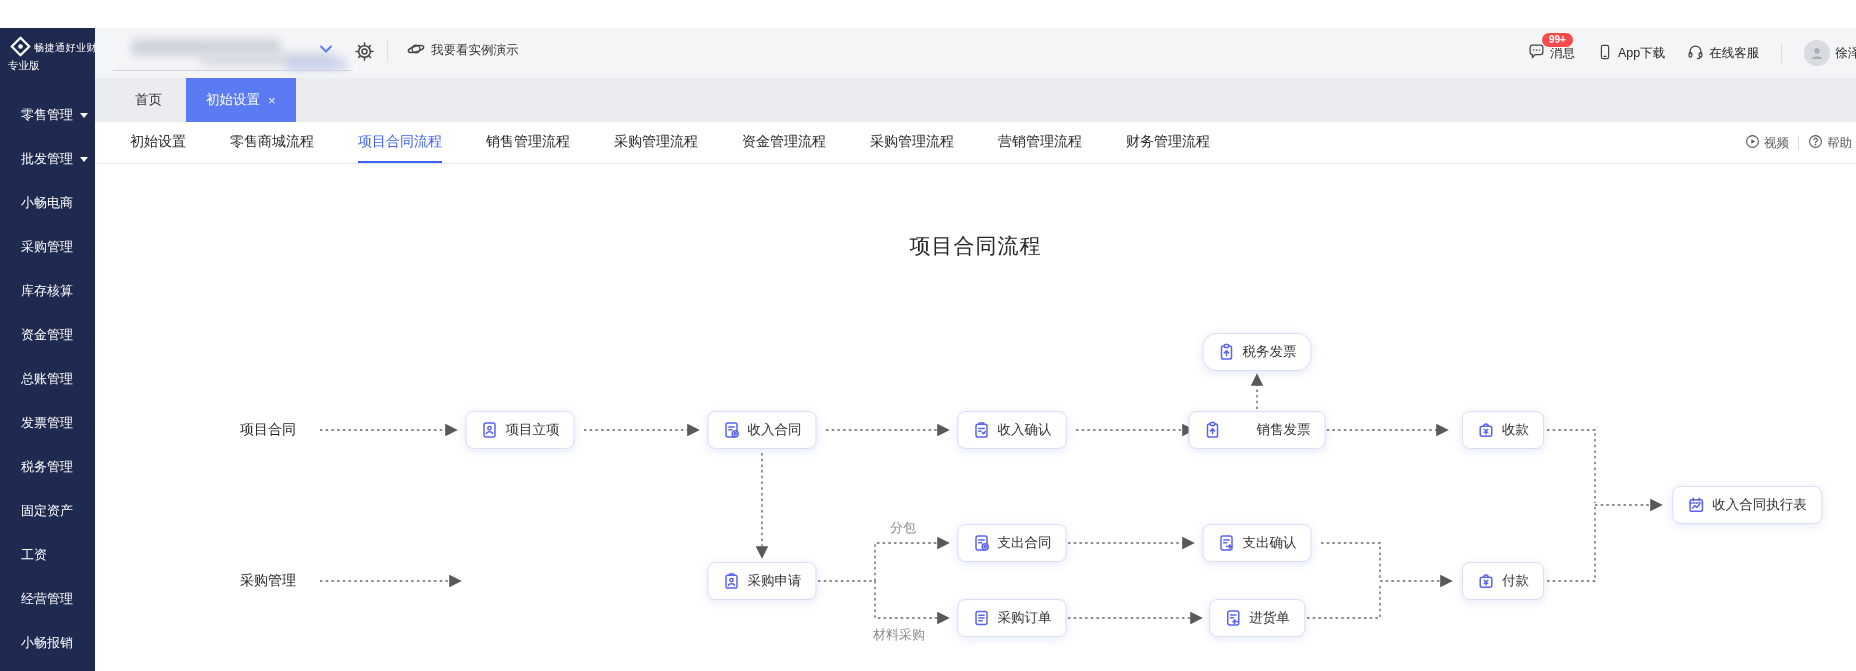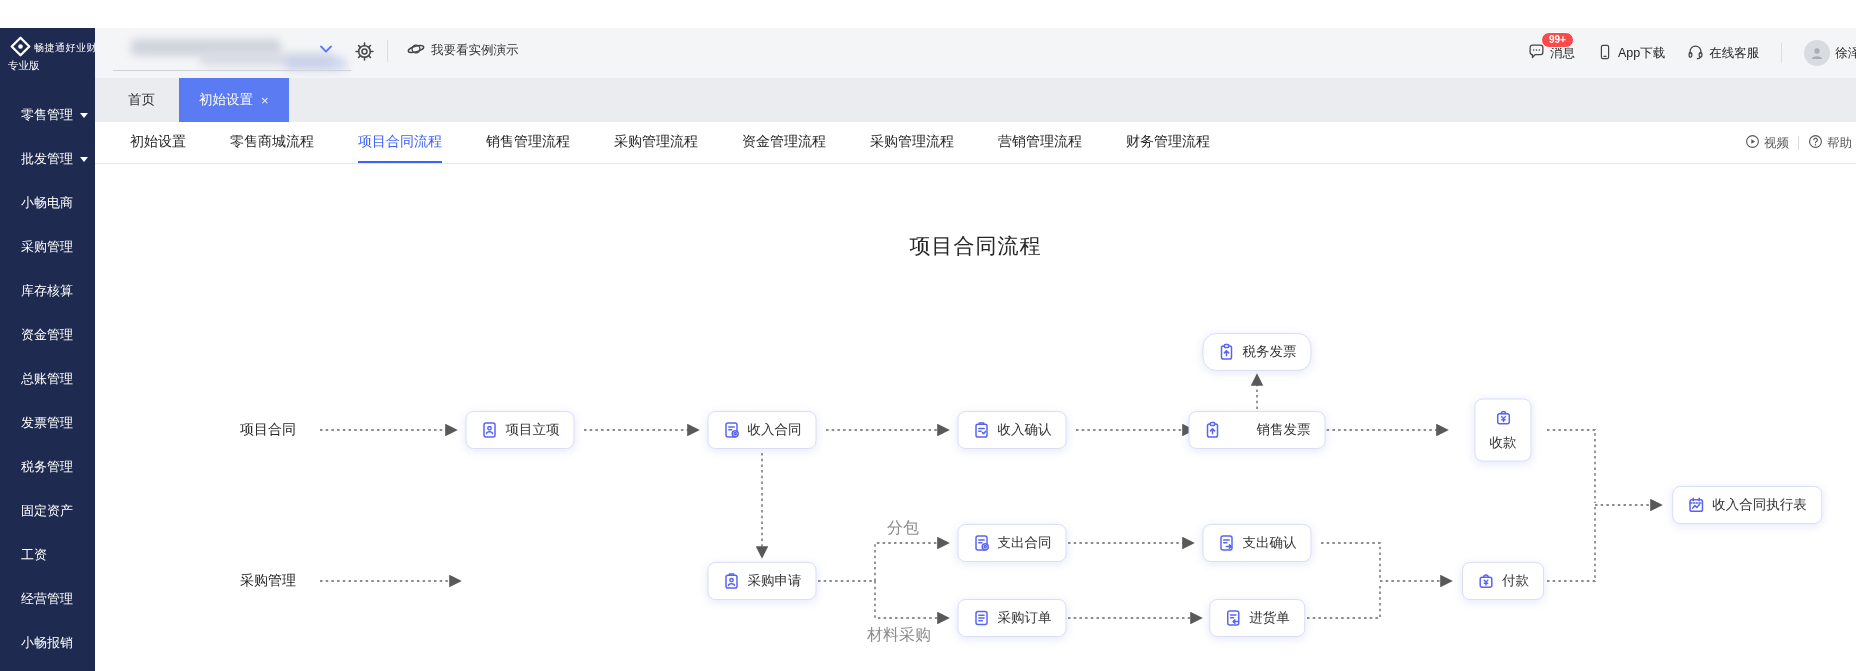--- a/index.html
+++ b/index.html
@@ -25,21 +25,21 @@
   .hdiv1 { position:absolute; left:292px; top:12px; height:22px; border-left:1px solid #dcdee2; }
   .demo { position:absolute; left:312px; top:12px; display:flex; align-items:center; gap:6px; font-size:12.5px; color:#333; }
 
   .hright { position:absolute; left:1433px; top:0; height:50px; display:flex; align-items:center; gap:22px; font-size:12.5px; color:#262626; white-space:nowrap; }
   .hitem { display:flex; align-items:center; gap:5px; position:relative; }
   .badge { position:absolute; top:-11px; left:13px; background:#fa4b4b; color:#fff; font-size:10px; font-weight:bold; padding:1px 7px 2px; border-radius:9px; border:1px solid #fff; line-height:11px; }
   .hdiv2 { height:20px; border-left:1px solid #dcdee2; }
   .avatar { width:26px; height:26px; border-radius:50%; background:#d8dbe0; display:flex; align-items:center; justify-content:center; overflow:hidden; }
 
   
-  .tabrow { position:absolute; left:95px; top:78px; right:0; height:44px; background:#eaecf0; display:flex; padding-left:9px; }
+  .tabrow { position:absolute; left:95px; top:78px; right:0; height:44px; background:#eaecf0; display:flex; padding-left:16px; }
   .wtab { padding:0 24px; display:flex; align-items:center; font-size:13.5px; color:#333; cursor:default; }
   .wtab.active { background:#5a7bf2; color:#fff; padding:0 20px; }
   .wtab .close { margin-left:8px; font-size:13px; opacity:.9; }
 
   
   .sidebar { position:absolute; left:0; top:78px; width:95px; bottom:0; background:#1e2a50; padding-top:15px; z-index:2; }
   .sitem { height:44px; display:flex; align-items:center; padding-left:21px; color:#fff; font-size:13px; white-space:nowrap; }
   .caret { width:0; height:0; border-left:4px solid transparent; border-right:4px solid transparent; border-top:5px solid #fff; margin-left:7px; }
 
   
@@ -54,21 +54,21 @@
   .flow-canvas { position:absolute; left:0; top:42px; right:0; bottom:0; }
   .flow-title { position:absolute; left:0; right:0; top:68px; text-align:center; font-size:21px; color:#262626; font-weight:500; letter-spacing:1px; }
   .edges { position:absolute; left:0; top:0; }
 
   .fnode { position:absolute; transform:translate(-50%,-50%); display:flex; align-items:center; gap:7px;
            background:#fff; border:1px solid #d9ddf6; border-radius:8px; padding:9px 14px;
            box-shadow:0 2px 10px rgba(95,110,220,.16); white-space:nowrap; z-index:2; }
   .fnode .nlabel { font-size:13.5px; color:#333; }
   .fnode svg { display:block; }
   .lane-label { position:absolute; transform:translateY(-50%); font-size:14px; color:#262626; font-weight:500; white-space:nowrap; }
-  .edge-label { position:absolute; transform:translate(-50%,-50%); font-size:16px; color:#8c8c8c; white-space:nowrap; }
+  .edge-label { position:absolute; transform:translate(-50%,-50%); font-size:13px; color:#8c8c8c; white-space:nowrap; }
 </style>
 </head>
 <body>
 
 <div class="page">
   <div class="topstrip"></div>
 
   <div class="brand">
     <span class="logo">
       <svg width="23" height="23" viewBox="0 0 22 22" fill="none">
@@ -310,21 +310,21 @@
         <div class="fnode" style="left: 1162px; top: 266px; gap: 35px;">
           <span>
             <svg width="18" height="18" viewBox="0 0 18 18" fill="none" stroke="#5a64f0" stroke-width="1.5" stroke-linecap="round" stroke-linejoin="round">
               <rect x="4" y="3" width="10" height="13" rx="1.8"></rect>
               <rect x="6.8" y="1.6" width="4.4" height="2.8" rx="1" fill="#fff"></rect>
               <path d="M9 12.8V7.9M6.9 9.9L9 7.8l2.1 2.1"></path>
             </svg>
           </span>
           <span class="nlabel">销售发票</span>
         </div>
-        <div class="fnode" style="left: 1408px; top: 266px; flex-direction: column;">
+        <div class="fnode" style="left: 1408px; top: 266px;">
           <span>
             <svg width="18" height="18" viewBox="0 0 18 18" fill="none" stroke="#5a64f0" stroke-width="1.5" stroke-linecap="round" stroke-linejoin="round">
               <rect x="3.2" y="5.2" width="11.6" height="10" rx="2"></rect>
               <path d="M6.8 5.2a2.2 2.2 0 0 1 4.4 0"></path>
               <path d="M7.2 8.2L9 10l1.8-1.8M9 10v3M7.3 11.2h3.4"></path>
             </svg>
           </span>
           <span class="nlabel">收款</span>
         </div>
         <div class="fnode" style="left: 1162px; top: 188px; border-radius: 14px;">

